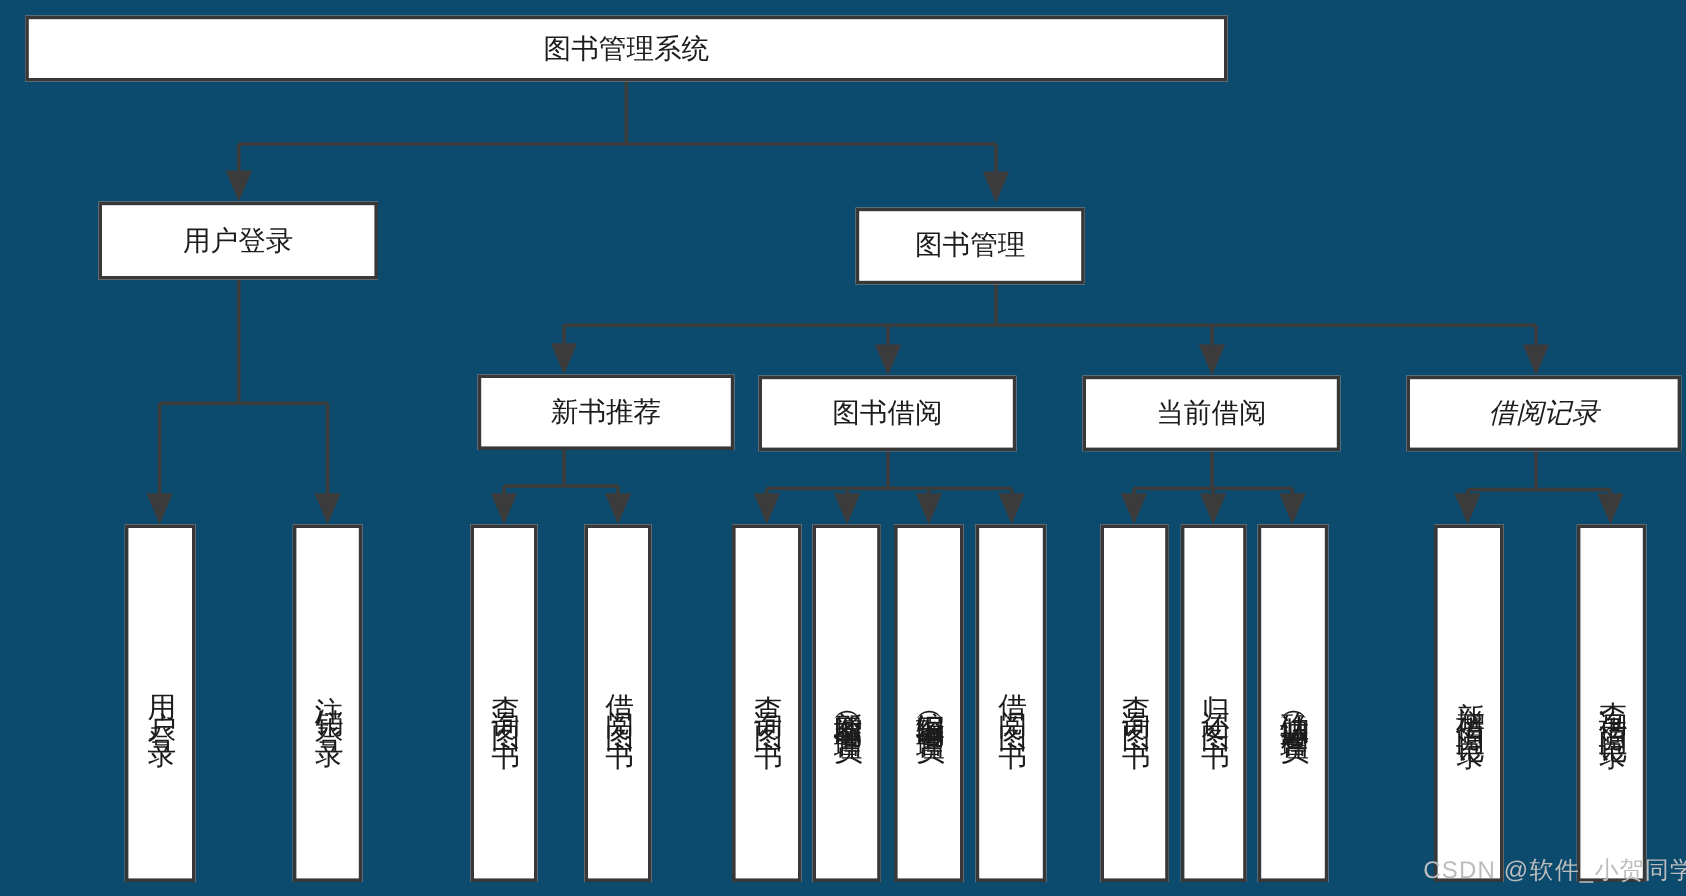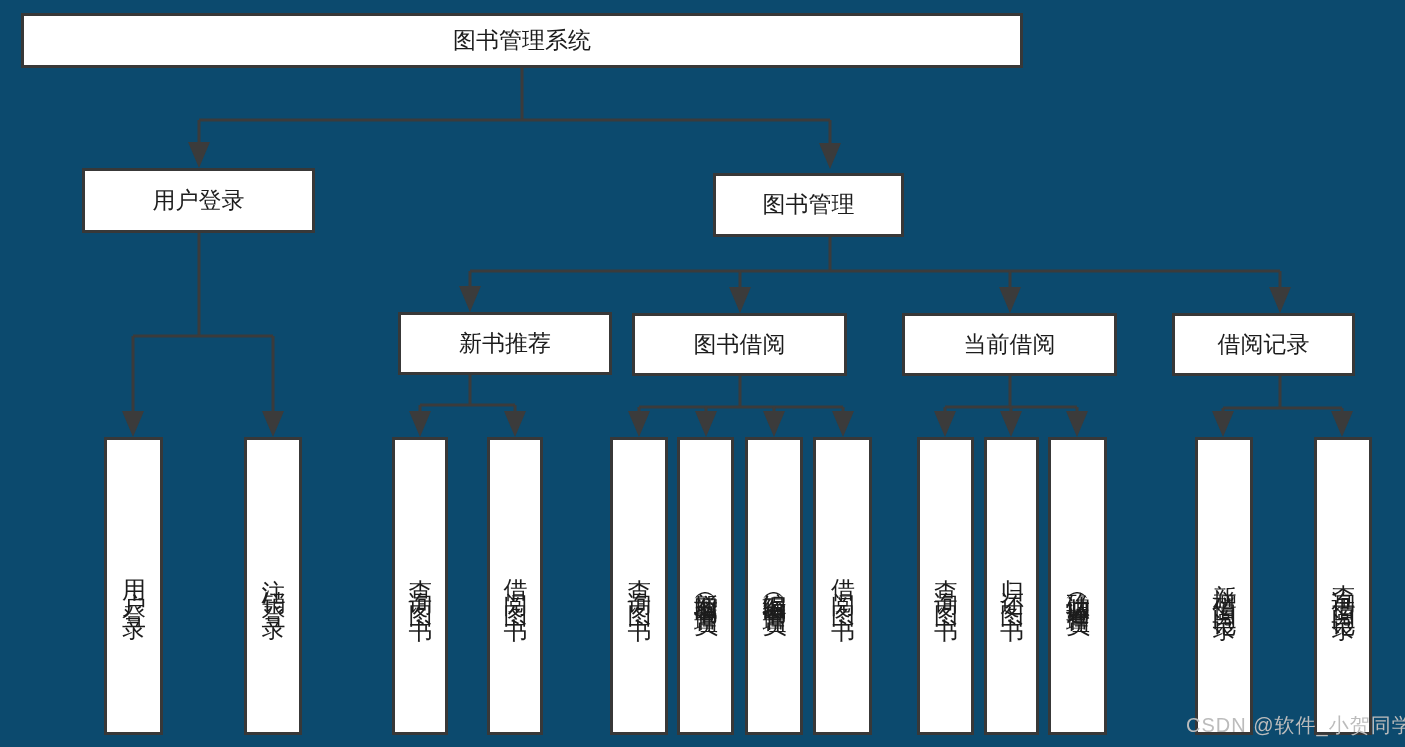--- a/index.html
+++ b/index.html
@@ -21,21 +21,21 @@
   .ls-med   { letter-spacing:7px;  }
   .ls-tight { letter-spacing:3px;  }
 
   
   #n-root    { left:21px;  top:13px;  width:1002px; height:55px; }
   #n-user    { left:82px;  top:168px; width:233px;  height:65px; }
   #n-mgmt    { left:713px; top:173px; width:191px;  height:64px; }
   #n-new     { left:363px; top:312px; width:214px;  height:63px;margin-left:35px; }
   #n-borrow  { left:632px; top:313px; width:215px;  height:63px; }
   #n-current { left:902px; top:313px; width:215px;  height:63px;text-align:center; }
-  #n-record  { left:1172px;top:313px; width:183px;  height:63px; }
+  #n-record  { left:1172px;top:313px; width:229px;  height:63px;font-style:italic; }
 
   #l1  { left:104px;  width:59px; }
   #l2  { left:244px;  width:58px; }
   #l3  { left:392px;  width:56px; }
   #l4  { left:487px;  width:56px; }
   #l5  { left:610px;  width:58px; }
   #l6  { left:677px;  width:57px; }
   #l7  { left:745px;  width:58px; }
   #l8  { left:813px;  width:59px; }
   #l9  { left:917px;  width:57px; }

